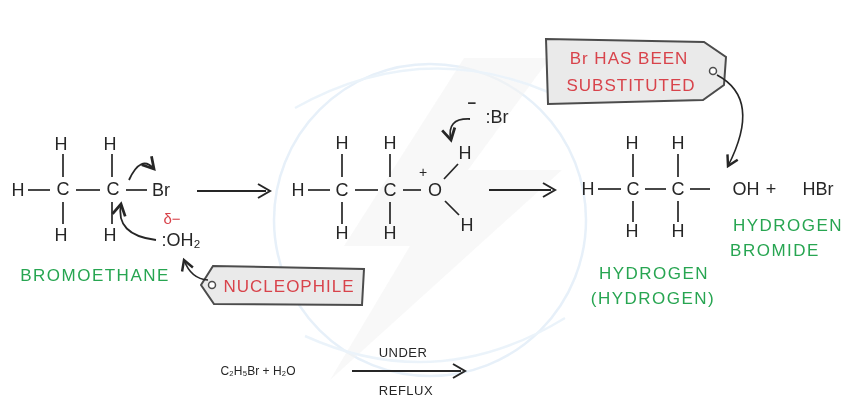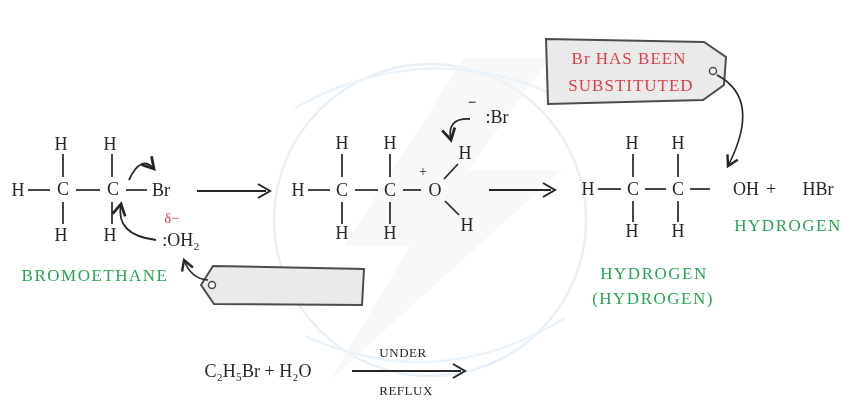--- a/index.html
+++ b/index.html
@@ -1,27 +1,27 @@
 <!DOCTYPE html>
 <html><head>
 <meta charset="utf-8">
 <style>
   html,body{margin:0;padding:0;background:#ffffff;}
   .canvas{position:relative;width:855px;height:403px;background:#ffffff;overflow:hidden;
           font-family:"DejaVu Sans",sans-serif;}
   .art{position:absolute;left:0;top:0;width:855px;height:403px;}
   .t{position:absolute;transform:translate(-50%,-50%);white-space:nowrap;color:#262626;
-     font-family:Liberation Serif, serif;line-height:1;}
+     font-family:Liberation Sans, sans-serif;line-height:1;}
   .atom{font-size:18px;}
   .charge{font-size:14px;}
   .minibar{font-size:15px;font-weight:bold;}
   .delta{font-size:15px;color:#d8434b;}
   .green{color:#27a551;font-size:17px;letter-spacing:1.5px;}
   .red{color:#d8434b;font-size:17px;letter-spacing:1px;}
-  .eq{font-size:18px;}
+  .eq{font-size:12px;}
   .cond{font-size:13px;letter-spacing:0.5px;}
 </style>
 </head>
 <body>
 
 <div class="canvas">
 
   <svg class="art" viewBox="0 0 855 403">
     <defs>
       <marker id="ah" viewBox="0 0 10 10" refX="8" refY="5" markerWidth="9" markerHeight="9" orient="auto-start-reverse">
@@ -103,20 +103,21 @@
   <span class="t atom" style="left:63px;top:189px">C</span>
   <span class="t atom" style="left:113px;top:189px">C</span>
   <span class="t atom" style="left:161px;top:190px">Br</span>
   <span class="t atom" style="left:61px;top:144px">H</span>
   <span class="t atom" style="left:110px;top:144px">H</span>
   <span class="t atom" style="left:61px;top:235px">H</span>
   <span class="t atom" style="left:110px;top:235px">H</span>
   <span class="t delta" style="left:172px;top:218px">δ−</span>
   <span class="t atom" style="left:181px;top:240px">:OH₂</span>
   <span class="t green" style="left:95px;top:275px">BROMOETHANE</span>
+  <span class="t red" style="left:289px;top:286px">NUCLEOPHILE</span>
 
   <span class="t atom" style="left:298px;top:190px">H</span>
   <span class="t atom" style="left:342px;top:190px">C</span>
   <span class="t atom" style="left:390px;top:190px">C</span>
   <span class="t atom" style="left:435px;top:190px">O</span>
   <span class="t charge" style="left:423px;top:172px">+</span>
   <span class="t atom" style="left:342px;top:143px">H</span>
   <span class="t atom" style="left:390px;top:143px">H</span>
   <span class="t atom" style="left:342px;top:233px">H</span>
   <span class="t atom" style="left:390px;top:233px">H</span>
@@ -134,18 +135,19 @@
   <span class="t atom" style="left:746px;top:189px">OH</span>
   <span class="t atom" style="left:771px;top:189px">+</span>
   <span class="t atom" style="left:818px;top:189px">HBr</span>
   <span class="t atom" style="left:632px;top:143px">H</span>
   <span class="t atom" style="left:678px;top:143px">H</span>
   <span class="t atom" style="left:632px;top:231px">H</span>
   <span class="t atom" style="left:678px;top:231px">H</span>
   <span class="t green" style="left:654px;top:273px">HYDROGEN</span>
   <span class="t green" style="left:653px;top:298px">(HYDROGEN)</span>
   <span class="t green" style="left:788px;top:225px">HYDROGEN</span>
+  <span class="t green" style="left:775px;top:250px">BROMIDE</span>
 
   <span class="t eq" style="left:258px;top:371px">C₂H₅Br + H₂O</span>
   <span class="t cond" style="left:403px;top:352px">UNDER</span>
   <span class="t cond" style="left:406px;top:390px">REFLUX</span>
 
 </div>
 
 </body></html>

